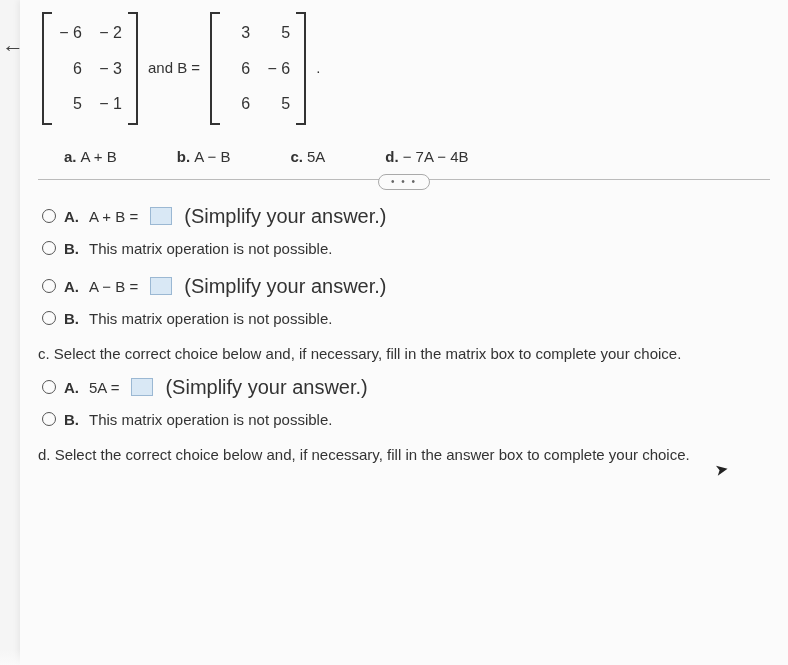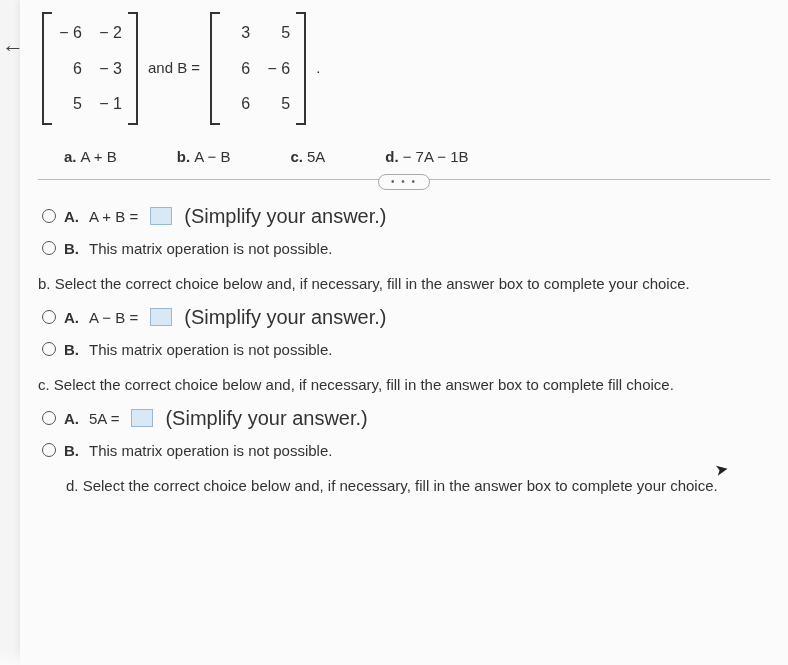--- a/index.html
+++ b/index.html
@@ -175,21 +175,21 @@
       <span class="bracket-r"></span>
     </span>
 
     <span>.</span>
   </div>
 
   <div class="parts">
     <div><b>a.</b><span>A + B</span></div>
     <div><b>b.</b><span>A − B</span></div>
     <div><b>c.</b><span>5A</span></div>
-    <div><b>d.</b><span>− 7A − 1B</span></div>
+    <div><b>d.</b><span>− 7A − 4B</span></div>
   </div>
 
   <hr class="sep">
   <div class="divider-dots">
     <span class="dots-pill">• • •</span>
   </div>
 
   <div class="qblock">
     <div class="option">
       <span class="radio"></span>
@@ -199,51 +199,50 @@
       <span class="hint">(Simplify your answer.)</span>
     </div>
     <div class="option">
       <span class="radio"></span>
       <span class="olabel">B.</span>
       <span>This matrix operation is not possible.</span>
     </div>
   </div>
 
   <div class="qblock">
-    <div class="qprompt">b. Select the correct choice below and, if necessary, fill in the answer box to complete your choice.</div>
     <div class="option">
       <span class="radio"></span>
       <span class="olabel">A.</span>
       <span>A − B =</span>
       <span class="ansbox"></span>
       <span class="hint">(Simplify your answer.)</span>
     </div>
     <div class="option">
       <span class="radio"></span>
       <span class="olabel">B.</span>
       <span>This matrix operation is not possible.</span>
     </div>
   </div>
 
   <div class="qblock">
-    <div class="qprompt">c. Select the correct choice below and, if necessary, fill in the answer box to complete fill choice.</div>
+    <div class="qprompt">c. Select the correct choice below and, if necessary, fill in the matrix box to complete your choice.</div>
     <div class="option">
       <span class="radio"></span>
       <span class="olabel">A.</span>
       <span>5A =</span>
       <span class="ansbox"></span>
       <span class="hint">(Simplify your answer.)</span>
     </div>
     <div class="option">
       <span class="radio"></span>
       <span class="olabel">B.</span>
       <span>This matrix operation is not possible.</span>
     </div>
   </div>
 
   <div class="qblock" style="margin-bottom:0;">
-    <div class="qprompt" style="white-space:nowrap; overflow:hidden;margin-left:28px;">d. Select the correct choice below and, if necessary, fill in the answer box to complete your choice.</div>
+    <div class="qprompt" style="white-space:nowrap; overflow:hidden;">d. Select the correct choice below and, if necessary, fill in the answer box to complete your choice.</div>
   </div>
 
   <div class="fade-bottom"></div>
 </div>
 
 <div class="cursor-arrow">➤</div>
 
 </body></html>

